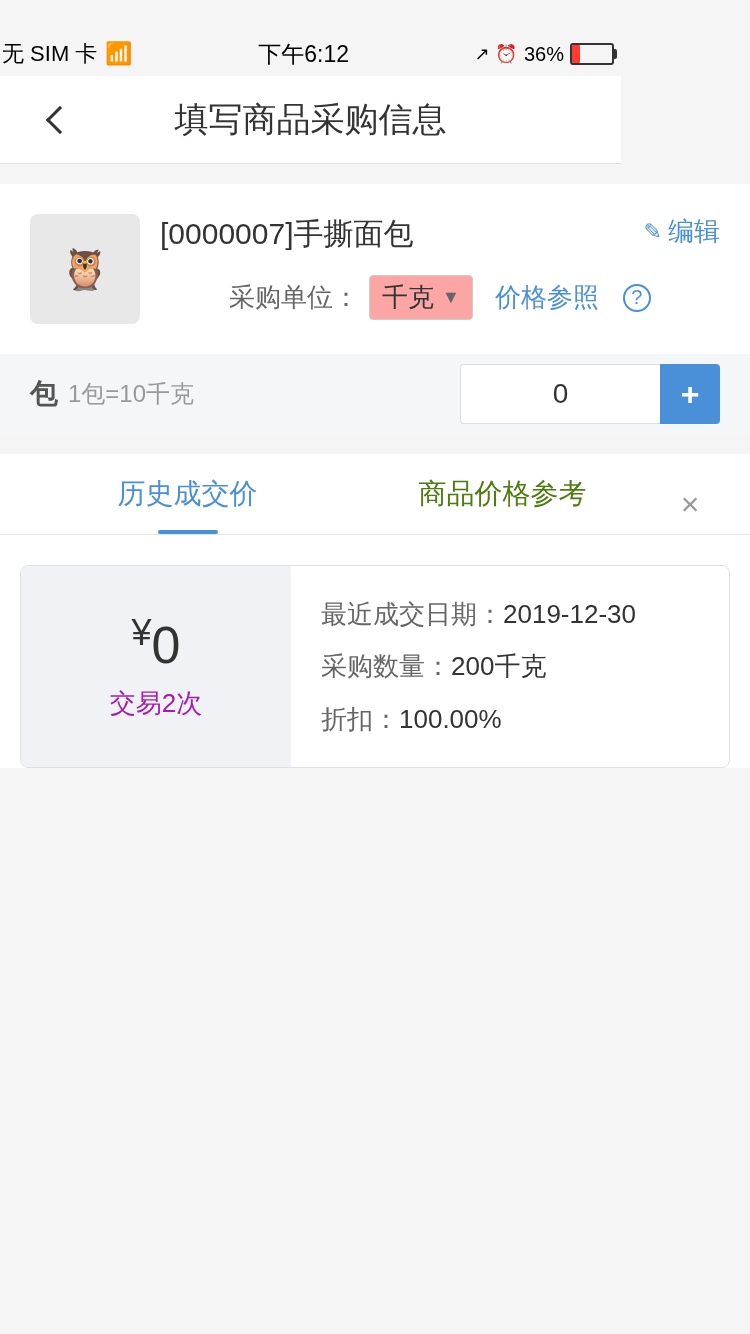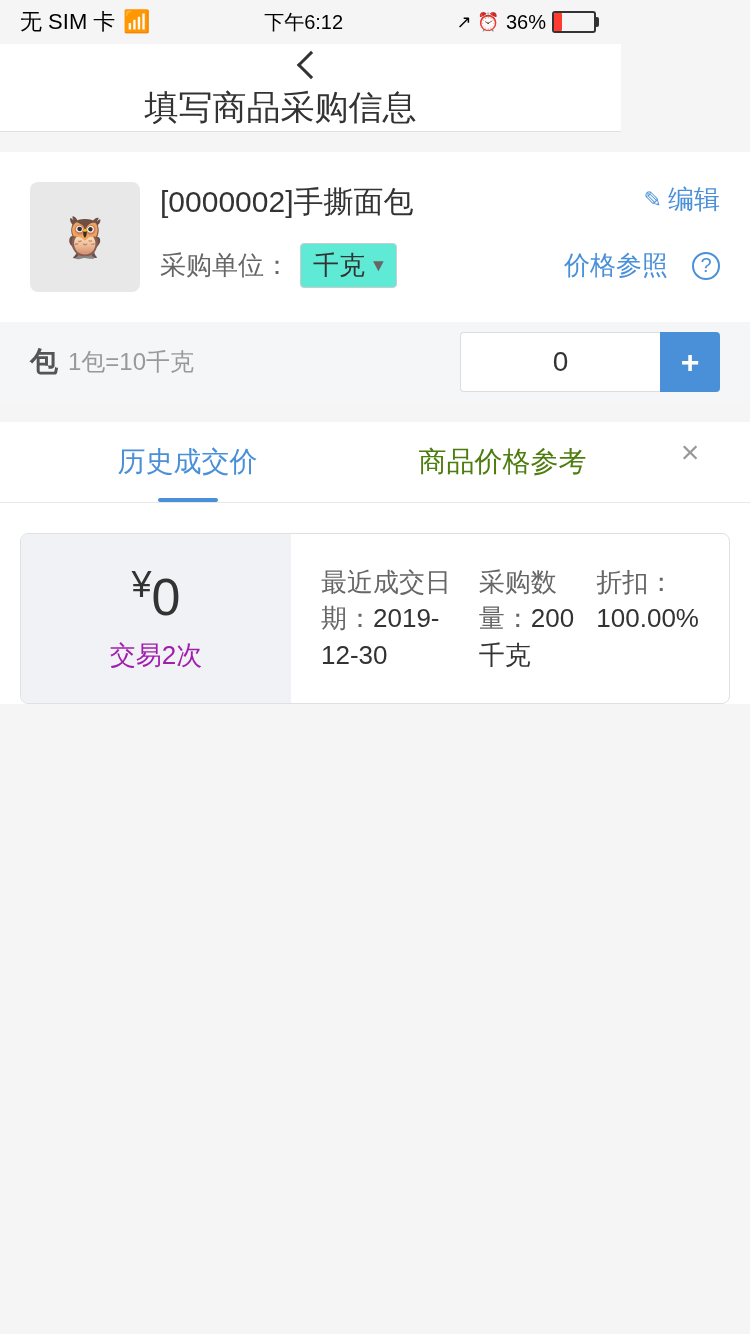--- a/index.html
+++ b/index.html
@@ -13,36 +13,37 @@
     }
 
     
     .status-bar {
       width: 616px;
       height: 44px;
       background: #f5f5f5;
       display: flex;
       align-items: center;
       justify-content: space-between;
-      padding: 0 20px;
+      padding: 0 2px;
       font-size: 24px;
       color: #000;
+      margin-top: 32px;
     }
     .status-left {
       display: flex;
       align-items: center;
       gap: 8px;
       font-size: 22px;
       font-weight: 500;
     }
     .wifi-icon {
       font-size: 22px;
     }
     .status-center {
-      font-size: 20px;
+      font-size: 23px;
       font-weight: 400;
     }
     .status-right {
       display: flex;
       align-items: center;
       gap: 6px;
       font-size: 20px;
     }
     .battery-container {
       display: flex;
@@ -78,21 +79,20 @@
 
     
     .nav-bar {
       width: 621px;
       height: 88px;
       background: #ffffff;
       display: flex;
       align-items: center;
       padding: 0 30px;
       border-bottom: 1px solid #e0e0e0;
-      flex-direction: column;
     }
     .back-btn {
       width: 60px;
       height: 60px;
       display: flex;
       align-items: center;
       justify-content: center;
       cursor: pointer;
     }
     .back-icon {
@@ -154,41 +154,40 @@
       gap: 6px;
       color: #4a90d9;
       font-size: 26px;
       cursor: pointer;
     }
     .edit-icon {
       font-size: 22px;
     }
     .unit-row {
       display: flex;
-      justify-content: space-between;
+      justify-content: center;
       align-items: center;
     }
     .unit-label {
       font-size: 26px;
       color: #666;
       display: flex;
       align-items: center;
       gap: 10px;
     }
     .unit-select {
       display: inline-flex;
       align-items: center;
       border: 1px solid #ccc;
       border-radius: 4px;
       padding: 4px 12px;
       font-size: 26px;
       color: #333;
-      background: #5eead4;
+      background: #fca5a5;
       gap: 8px;
-      font-family: Liberation Mono, monospace;
     }
     .unit-arrow {
       font-size: 18px;
       color: #666;
     }
     .price-ref {
       display: flex;
       align-items: center;
       gap: 24px;
       color: #4a90d9;
@@ -267,21 +266,21 @@
       font-weight: bold;
     }
 
     
     .tab-section {
       background: #fff;
       margin-top: 20px;
     }
     .tab-header {
       display: flex;
-      align-items: flex-start;
+      align-items: flex-end;
       padding: 0 30px;
       border-bottom: 1px solid #e8e8e8;
     }
     .tab-item {
       flex: 1;
       height: 80px;
       display: flex;
       flex-direction: column;
       align-items: center;
       justify-content: center;
@@ -345,21 +344,21 @@
     }
     .trade-count {
       font-size: 26px;
       color: #a21caf;
       margin-top: 10px;
     }
     .history-right {
       flex: 1;
       padding: 30px 30px;
       display: flex;
-      flex-direction: row;
+      flex-direction: column;
       justify-content: center;
       gap: 16px;
     }
     .detail-row {
       font-size: 26px;
       color: #333;
       line-height: 1.4;
     }
     .detail-label {
       color: #666;
@@ -399,21 +398,21 @@
   <div class="nav-title">填写商品采购信息</div>
 </div>
 
 <div class="product-card">
   <div class="product-thumb">
     <span class="owl-logo">🦉</span>
   </div>
   <div class="product-info">
     <div class="product-header">
       <span class="product-name">
-        <span>[0000002]</span><span>手撕面包</span>
+        <span>[0000007]</span><span>手撕面包</span>
       </span>
       <div class="edit-btn">
         <span class="edit-icon">✎</span>
         <span>编辑</span>
       </div>
     </div>
     <div class="unit-row">
       <div class="unit-label">
         <span>采购单位：</span>
         <div class="unit-select">

